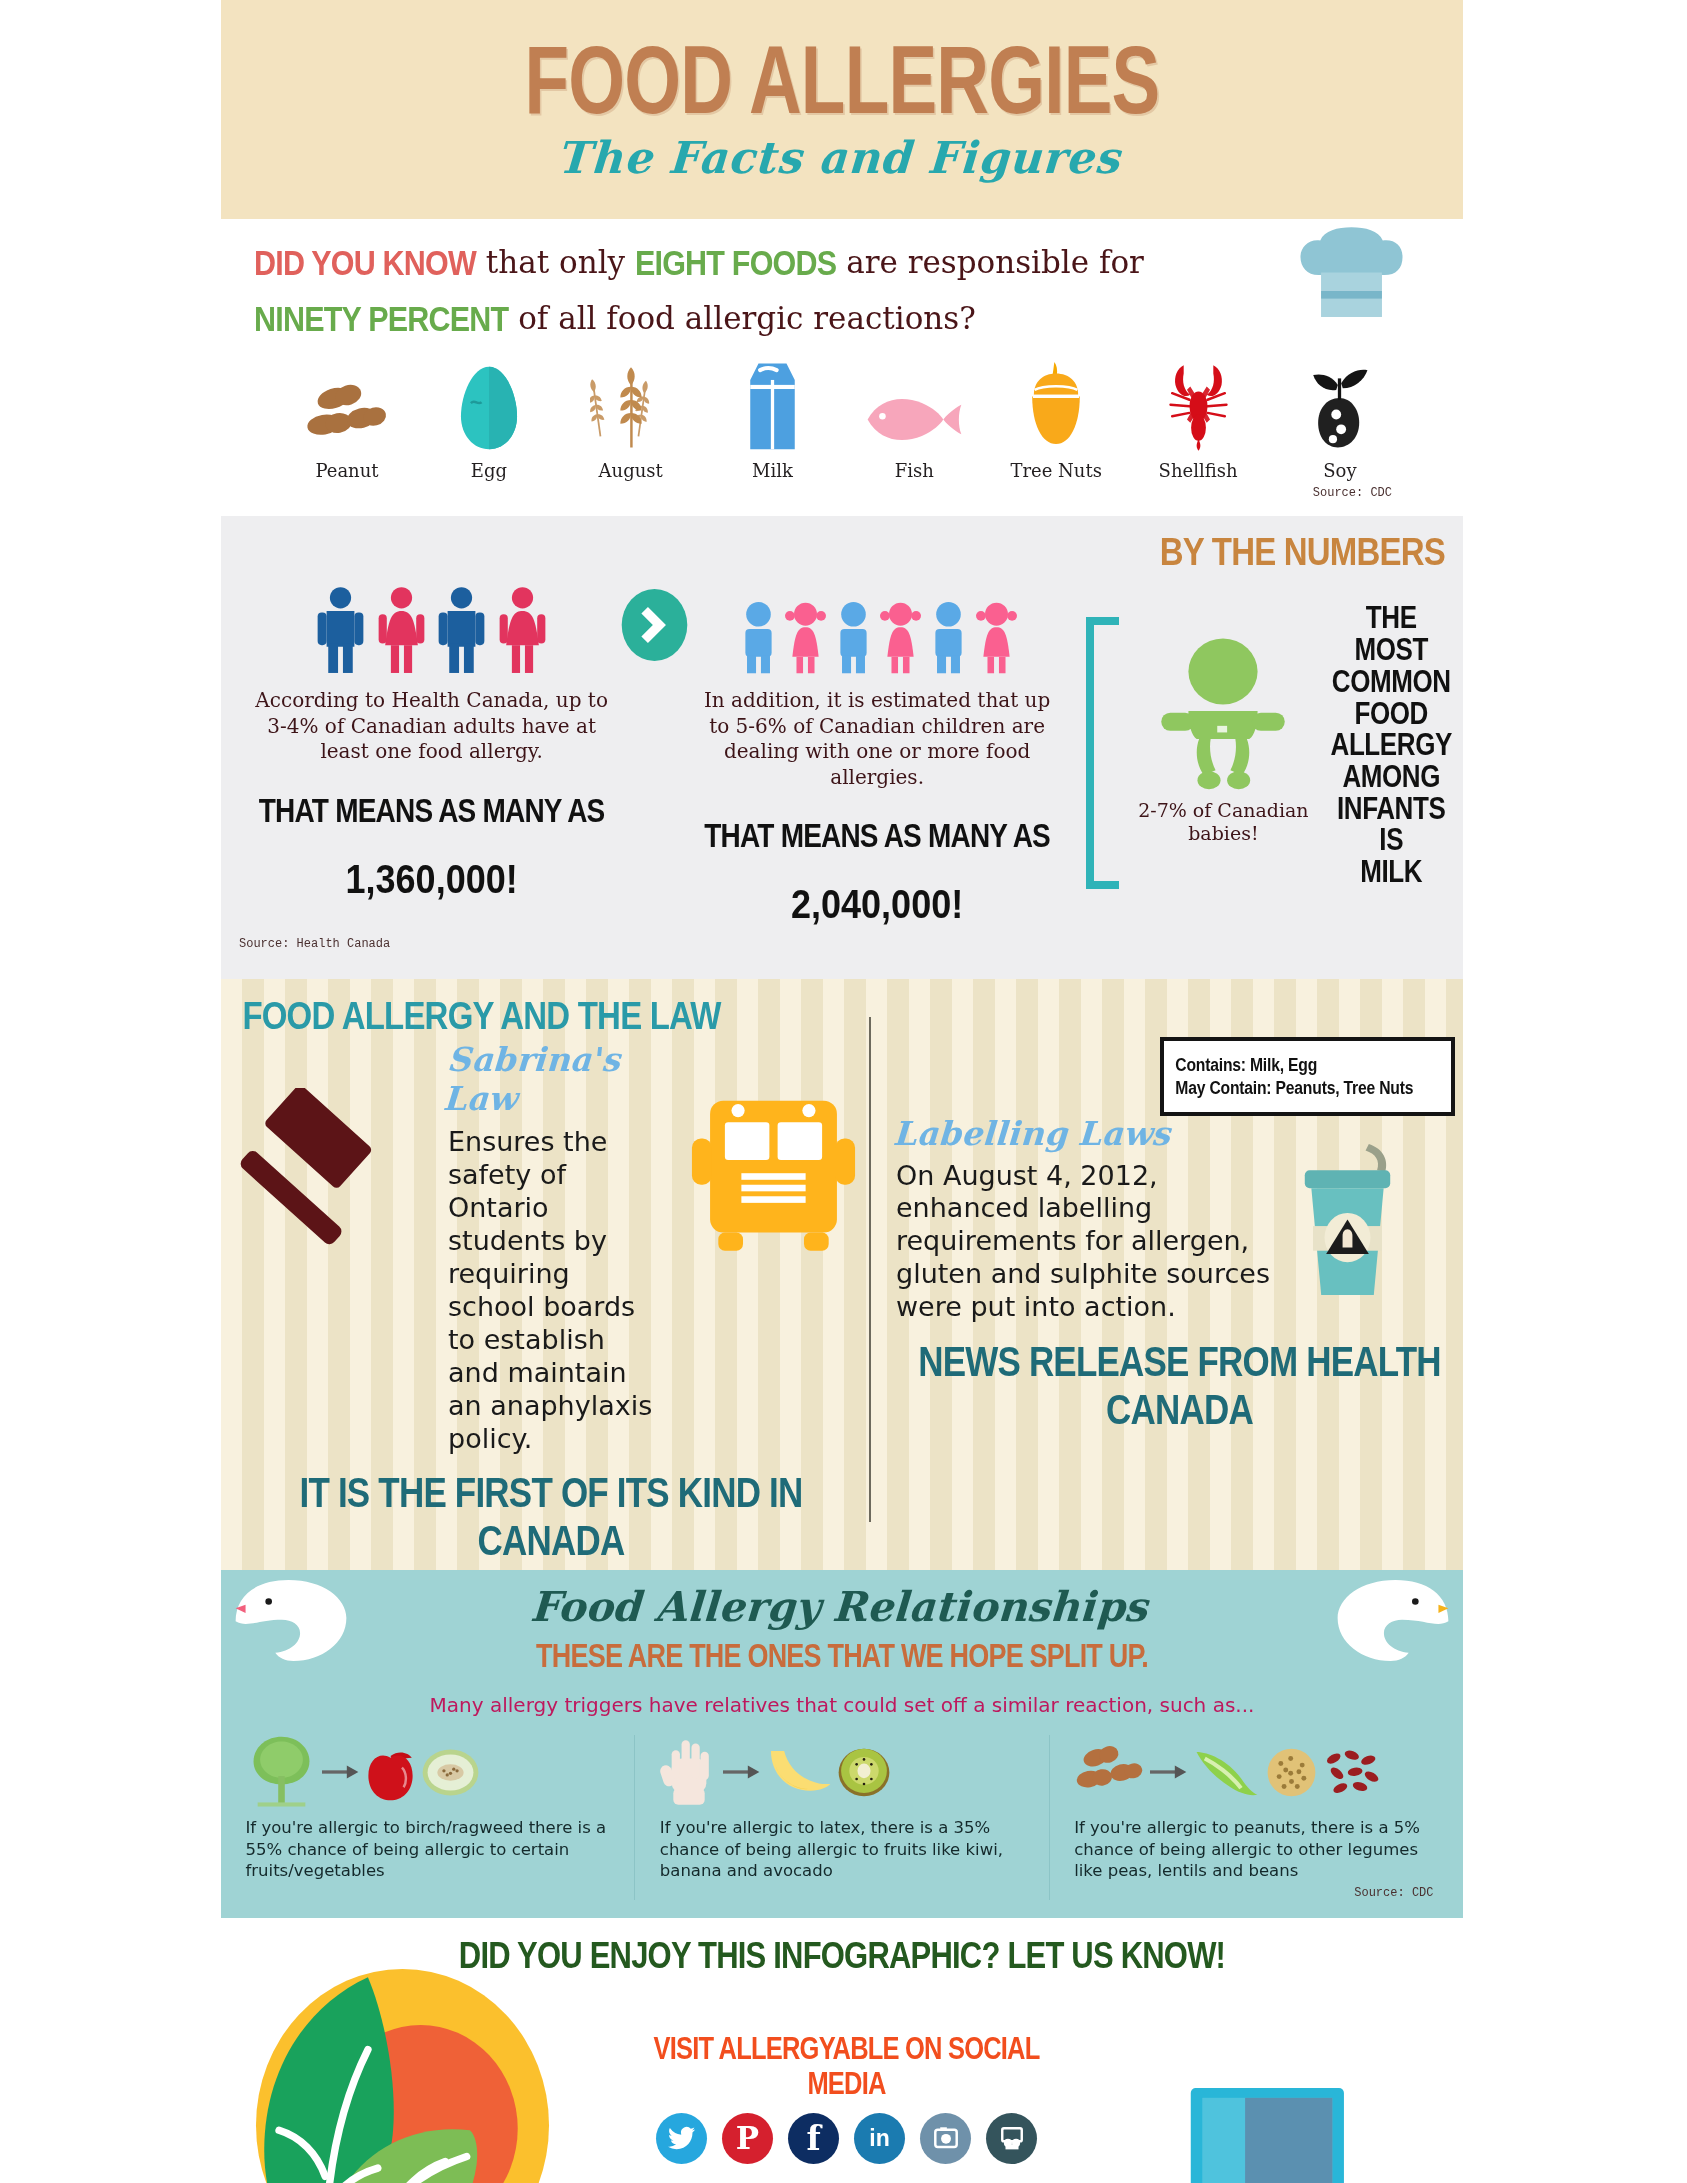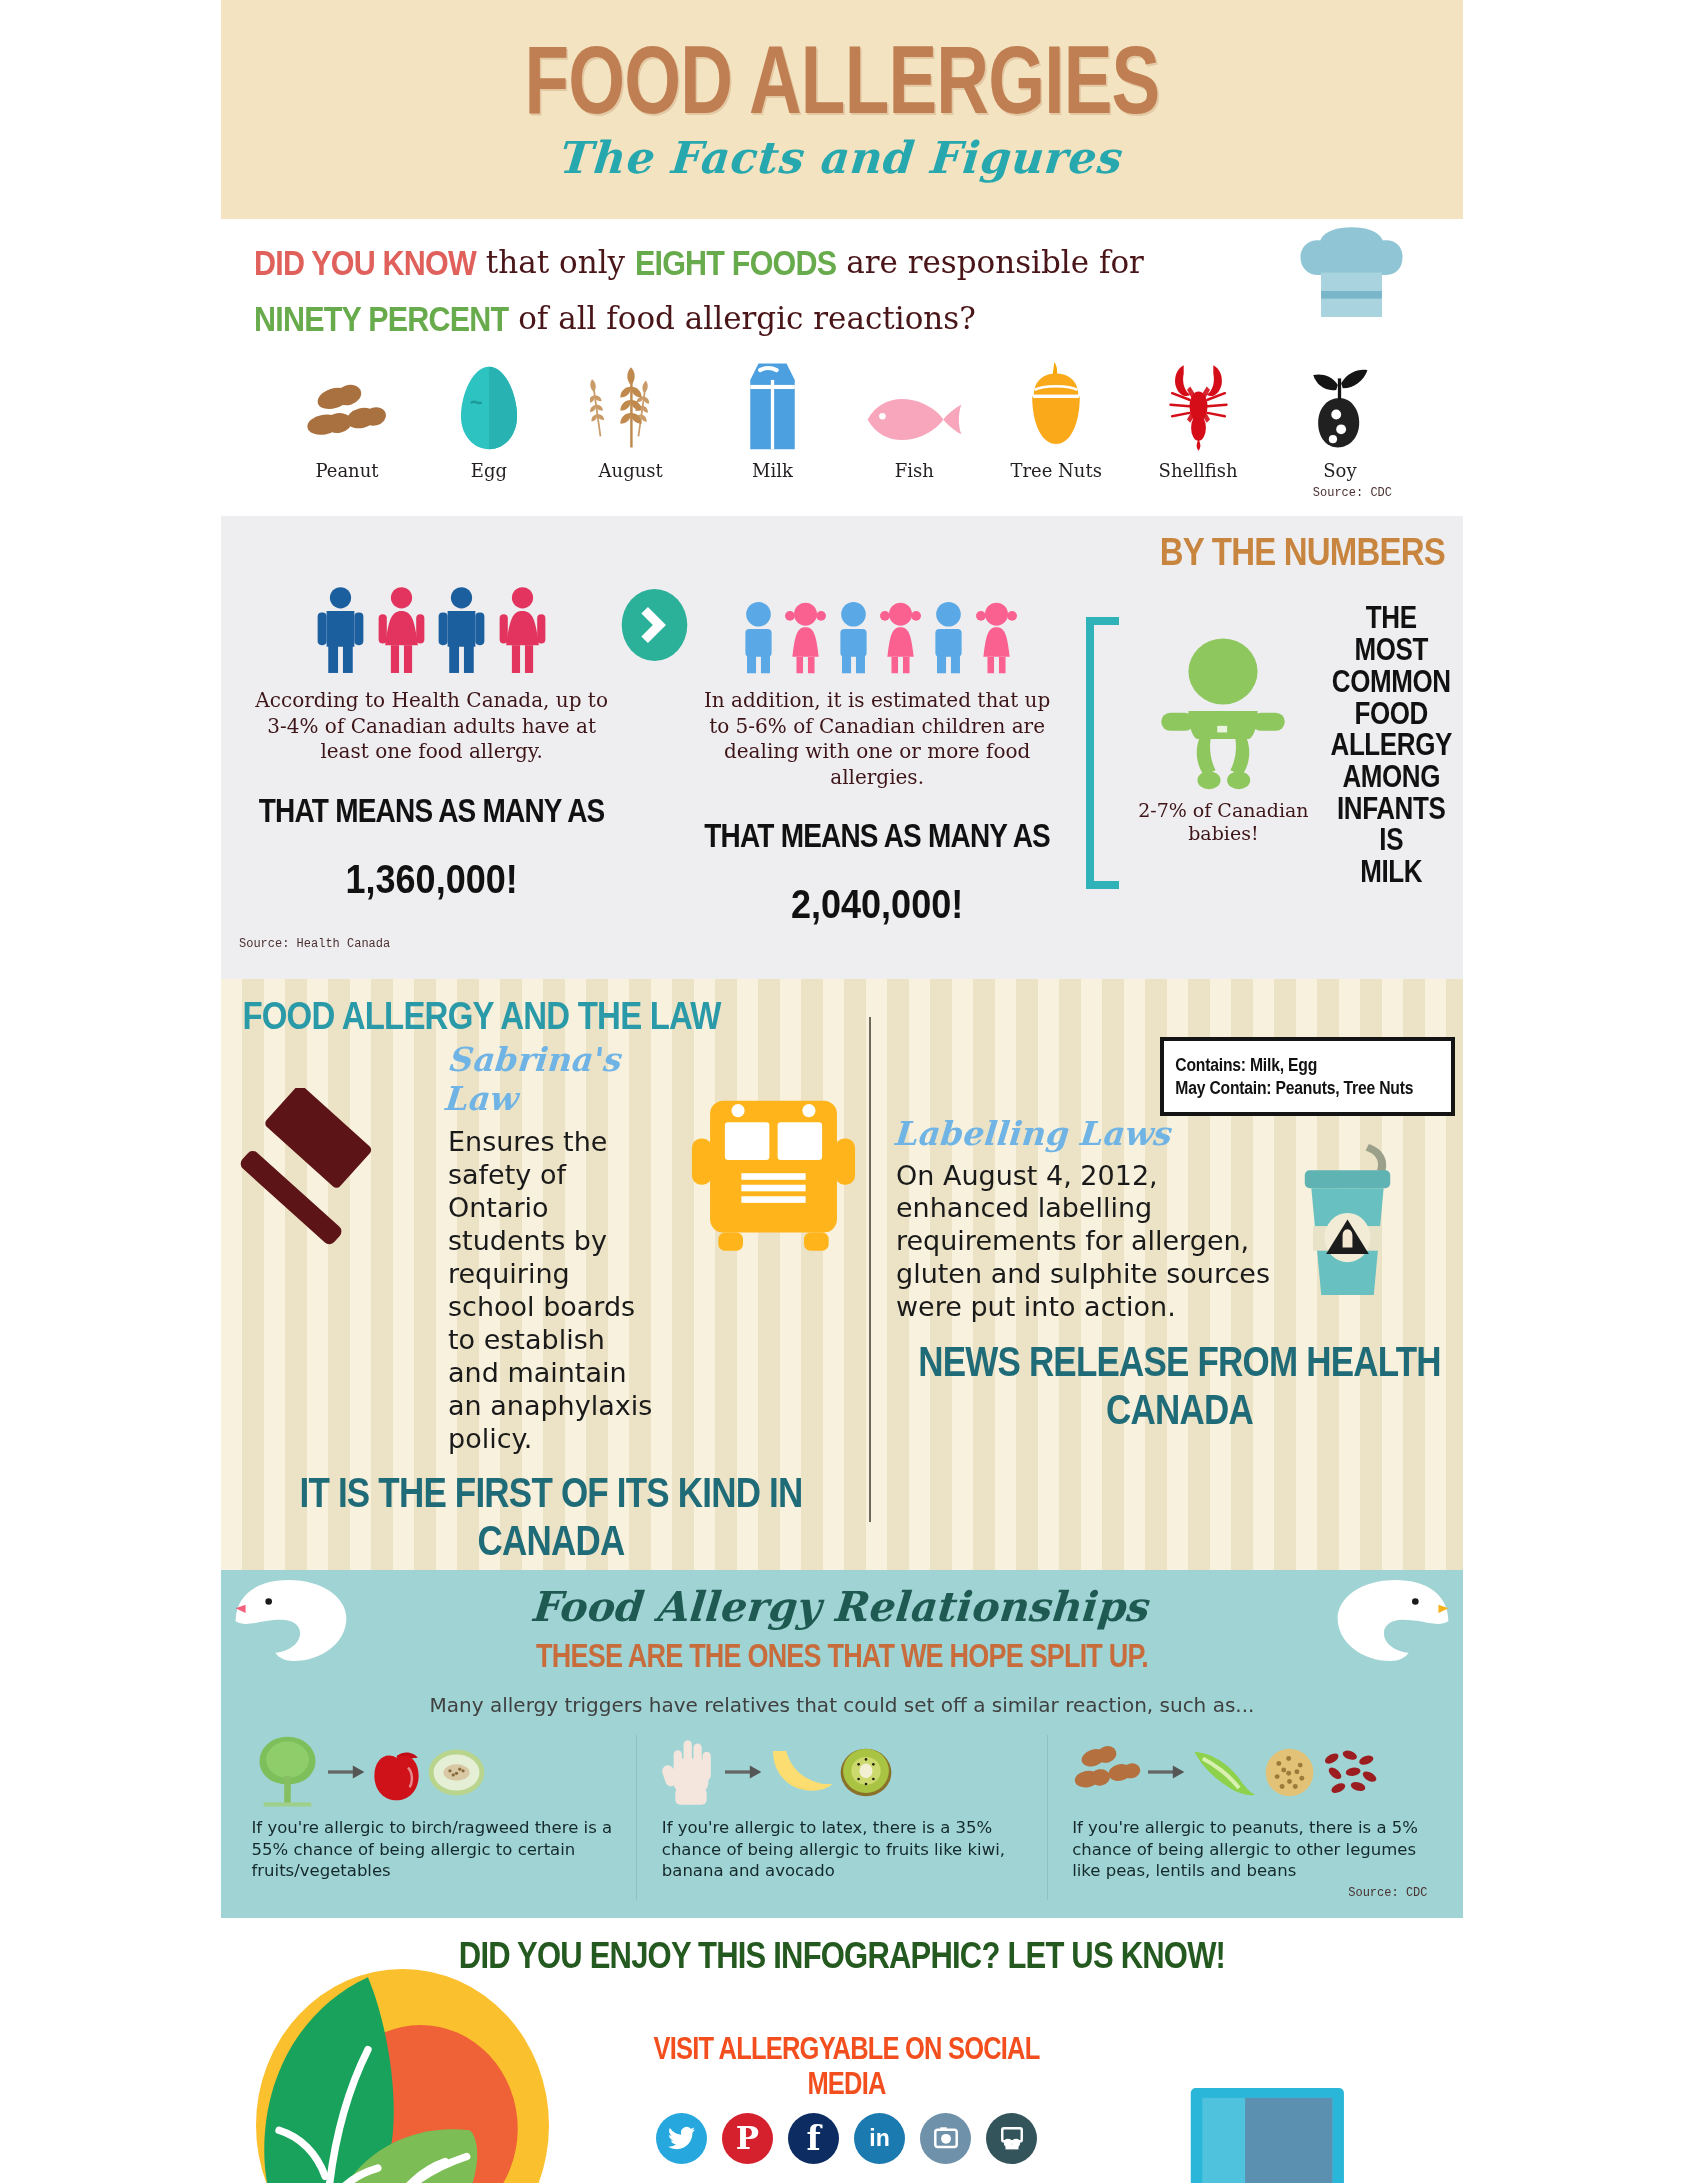--- a/index.html
+++ b/index.html
@@ -61,22 +61,22 @@
   .bus{position:absolute;right:8.2px;top:54px;width:173px;height:165px;}
   .cup{position:absolute;right:58px;top:97px;width:115px;height:165px;}
   .labelbox{position:absolute;right:8.2px;top:-3.3px;width:264px;border:4.1px solid #141414;background:#fff;padding:10px 11.5px;}
   .labelbox div{font-family:"Liberation Sans Narrow","Liberation Sans",sans-serif;font-weight:bold;font-size:15.7px;color:#111;letter-spacing:-0.2px;transform:scaleY(1.15);margin:5px 0;}
   .src-row{display:flex;justify-content:space-between;padding:10px 20px 0 13px;}
 
   
   .rel{background:#9fd3d4;position:relative;padding:13px 0 18px;}
   .rel-title{font-family:"DejaVu Serif",serif;font-style:italic;font-weight:bold;font-size:41px;color:#1f5a52;text-align:center;transform:skewX(-6deg);}
   .rel-sub{font-family:"Liberation Sans Narrow","Liberation Sans",sans-serif;font-weight:bold;font-size:27px;letter-spacing:-0.8px;color:#c86c3c;text-align:center;transform:scaleY(1.2);margin-top:10px;}
-  .rel-lead{font-family:"DejaVu Sans",sans-serif;font-size:20px;color:#404040;text-align:center;margin-top:21.4px;}
-  .rel-cols{display:flex;margin-top:18px;padding:0 6px;}
+  .rel-lead{font-family:"DejaVu Sans",sans-serif;font-size:20px;color:#be185d;text-align:center;margin-top:21.4px;}
+  .rel-cols{display:flex;margin-top:18px;padding:0 0;}
   .rel-col{flex:1;position:relative;padding:0 13px;}
   .rel-col + .rel-col{border-left:1.6px solid #8cc4c6;}
   .rel-icons{display:flex;align-items:center;justify-content:flex-start;height:74px;gap:5px;padding-left:11.5px;}
   .rel-txt{font-family:"DejaVu Sans",sans-serif;font-size:16.5px;line-height:1.28;color:#14292b;margin-top:8.2px;padding-left:11.5px;}
   .dove{position:absolute;width:124px;height:91px;top:10px;}
   .dove.l{left:8.2px;}
   .dove.r{right:8.2px;}
   .src-cdc-rel{text-align:right;padding-right:16.5px;margin-top:5px;}
 
   

